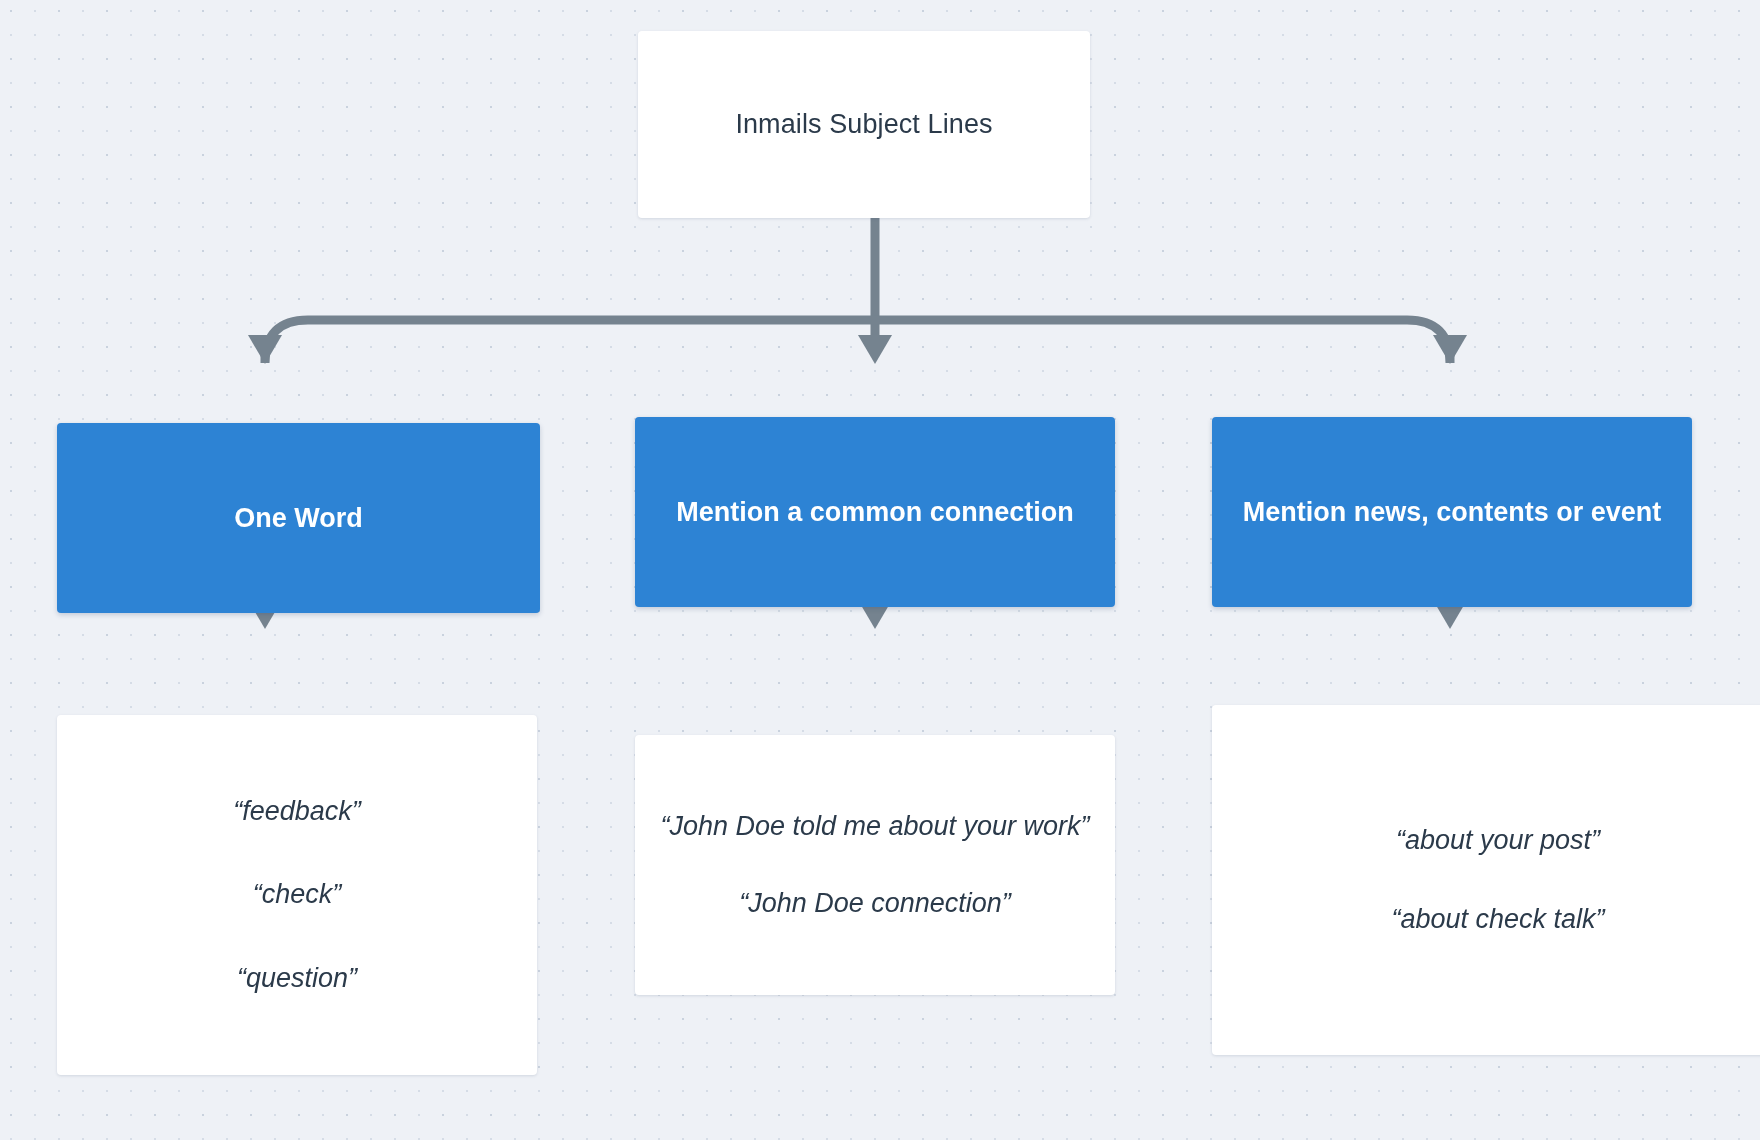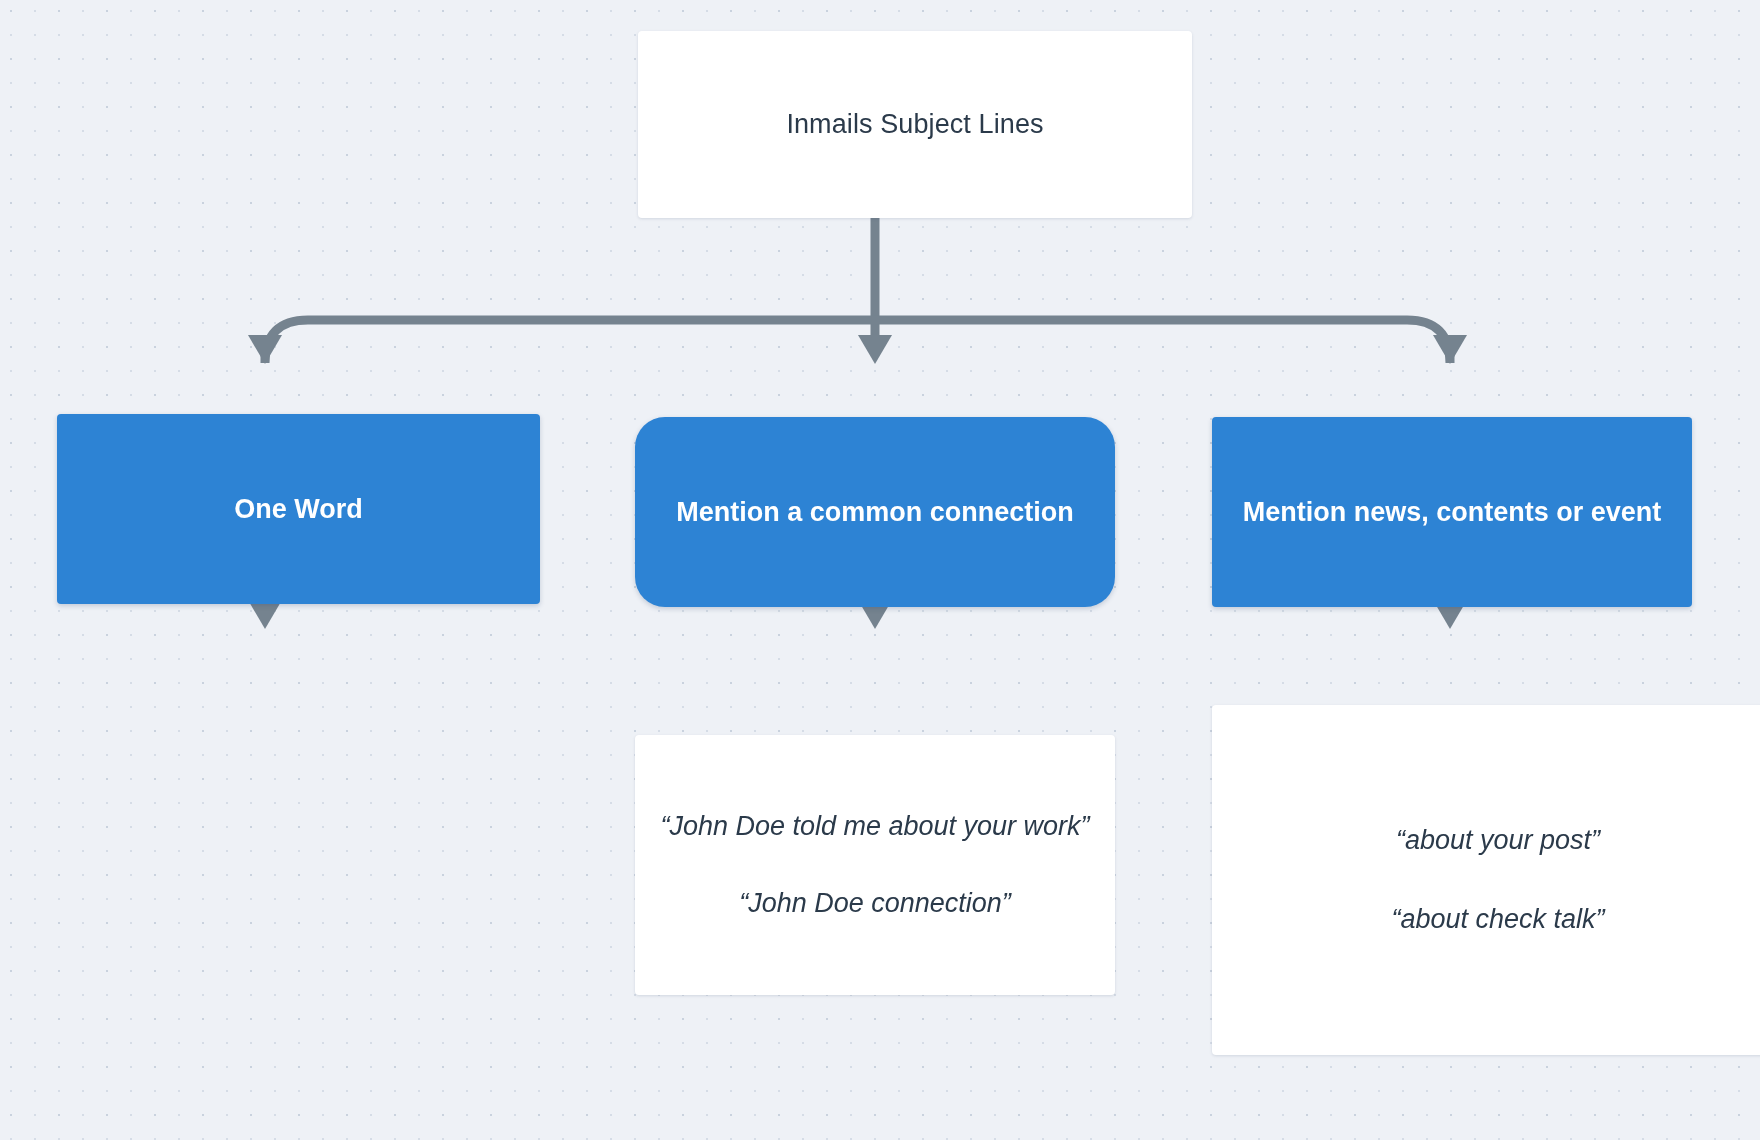--- a/index.html
+++ b/index.html
@@ -115,36 +115,43 @@
       <rect x="260.5" y="553" width="9" height="52"></rect>
       <rect x="870.5" y="553" width="9" height="52"></rect>
       <rect x="1445.5" y="553" width="9" height="52"></rect>
 
       <polygon points="248,600 282,600 265,629"></polygon>
       <polygon points="858,600 892,600 875,629"></polygon>
       <polygon points="1433,600 1467,600 1450,629"></polygon>
     </g>
   </svg>
 
-  <div class="node node-root" style="left:638px; top:31px; width:554px; height:187px;">
+  <div class="node node-root" style="left:638px; top:31px; width:452px; height:187px;">
     <span class="node-label">Inmails Subject Lines</span>
   </div>
 
-  <div class="node node-cat" style="left:57px; top:414px; width:483px; height:190px;">
+  <div class="node node-cat" style="left:57px; top:423px; width:483px; height:190px;">
     <span class="node-label">One Word</span>
   </div>
 
-  <div class="node node-cat" style="left:635px; top:417px; width:480px; height:190px;border-radius:30px;">
+  <div class="node node-cat" style="left:635px; top:417px; width:480px; height:190px;">
     <span class="node-label">Mention a common connection</span>
   </div>
 
   <div class="node node-cat" style="left:1212px; top:417px; width:480px; height:190px;justify-content:center;">
     <span class="node-label">Mention news, contents or event</span>
   </div>
 
+  <div class="node node-leaf" style="left:57px; top:715px; width:480px; height:360px;">
+    <div class="leaf-list leaf-gap-1">
+      <span class="leaf-item">“feedback”</span>
+      <span class="leaf-item">“check”</span>
+      <span class="leaf-item">“question”</span>
+    </div>
+  </div>
 
   <div class="node node-leaf" style="left:635px; top:735px; width:480px; height:260px;">
     <div class="leaf-list leaf-gap-2">
       <span class="leaf-item">“John Doe told me about your work”</span>
       <span class="leaf-item">“John Doe connection”</span>
     </div>
   </div>
 
   <div class="node node-leaf" style="left:1212px; top:705px; width:572px; height:350px;">
     <div class="leaf-list leaf-gap-3">

